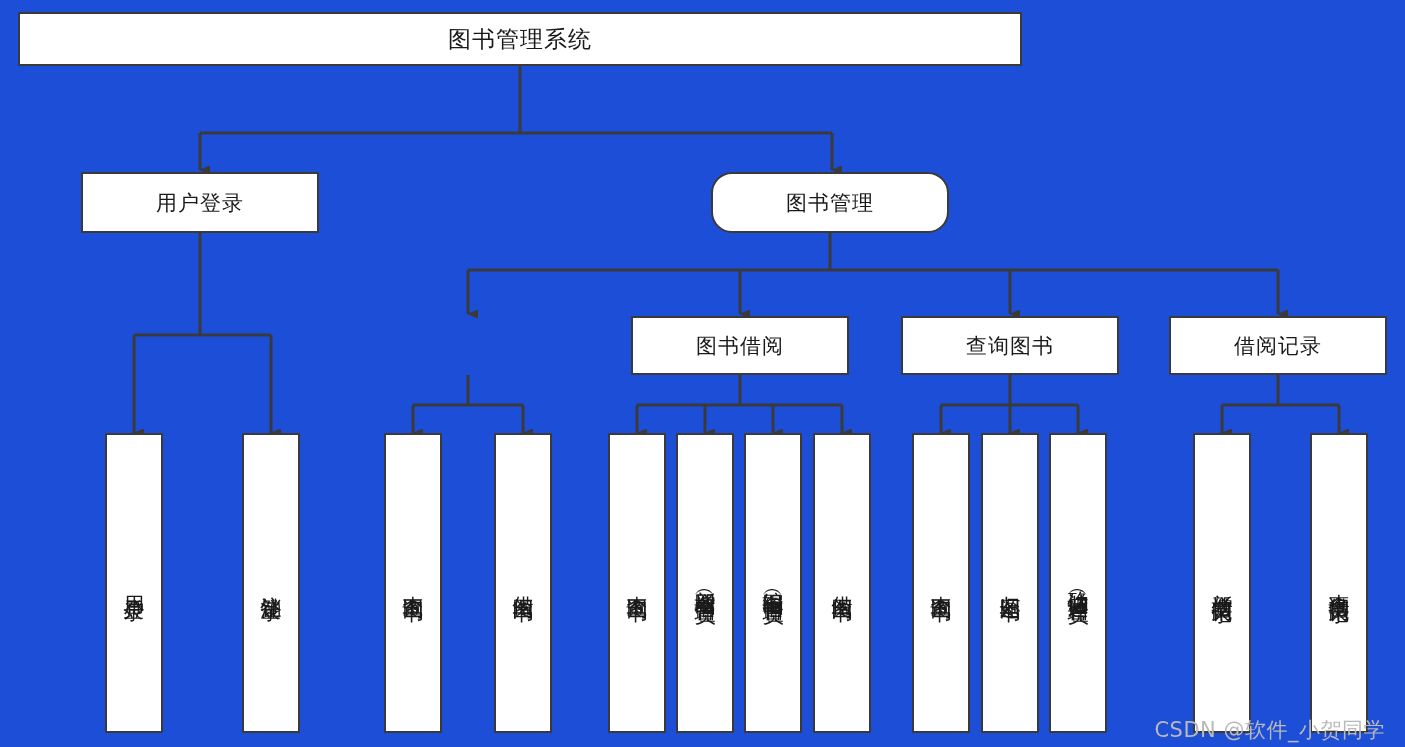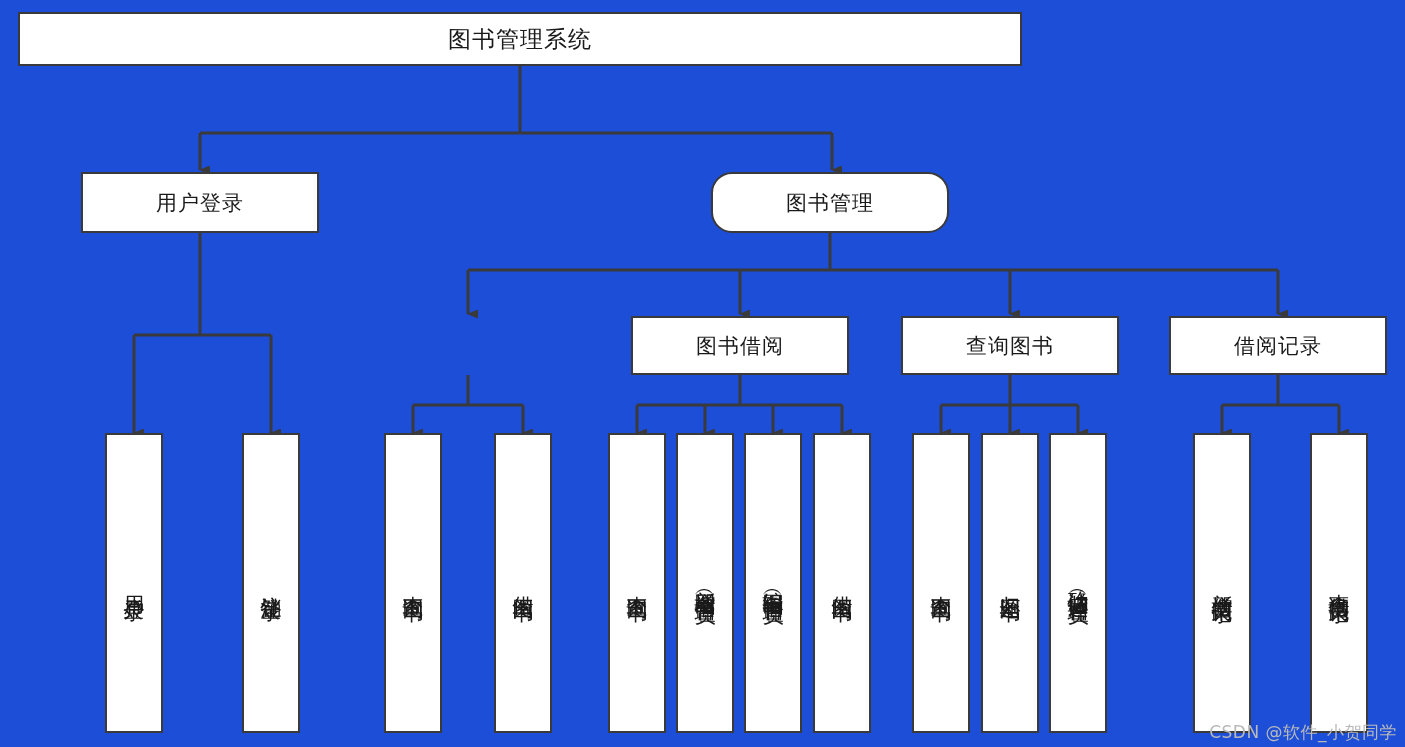--- a/index.html
+++ b/index.html
@@ -56,23 +56,23 @@
   }
   .node-label {
     display: block;
     white-space: nowrap;
   }
   #root-node {
     font-size: 23px;
   }
   #watermark {
     position: absolute;
-    right: 8px;
+    right: 20px;
     bottom: 3px;
-    font-size: 17px;
+    font-size: 21px;
     color: #b9b9b9;
     letter-spacing: 0.5px;
     white-space: nowrap;
   }
 </style>
 </head>
 <body>
 
 <div id="diagram-root">
 

